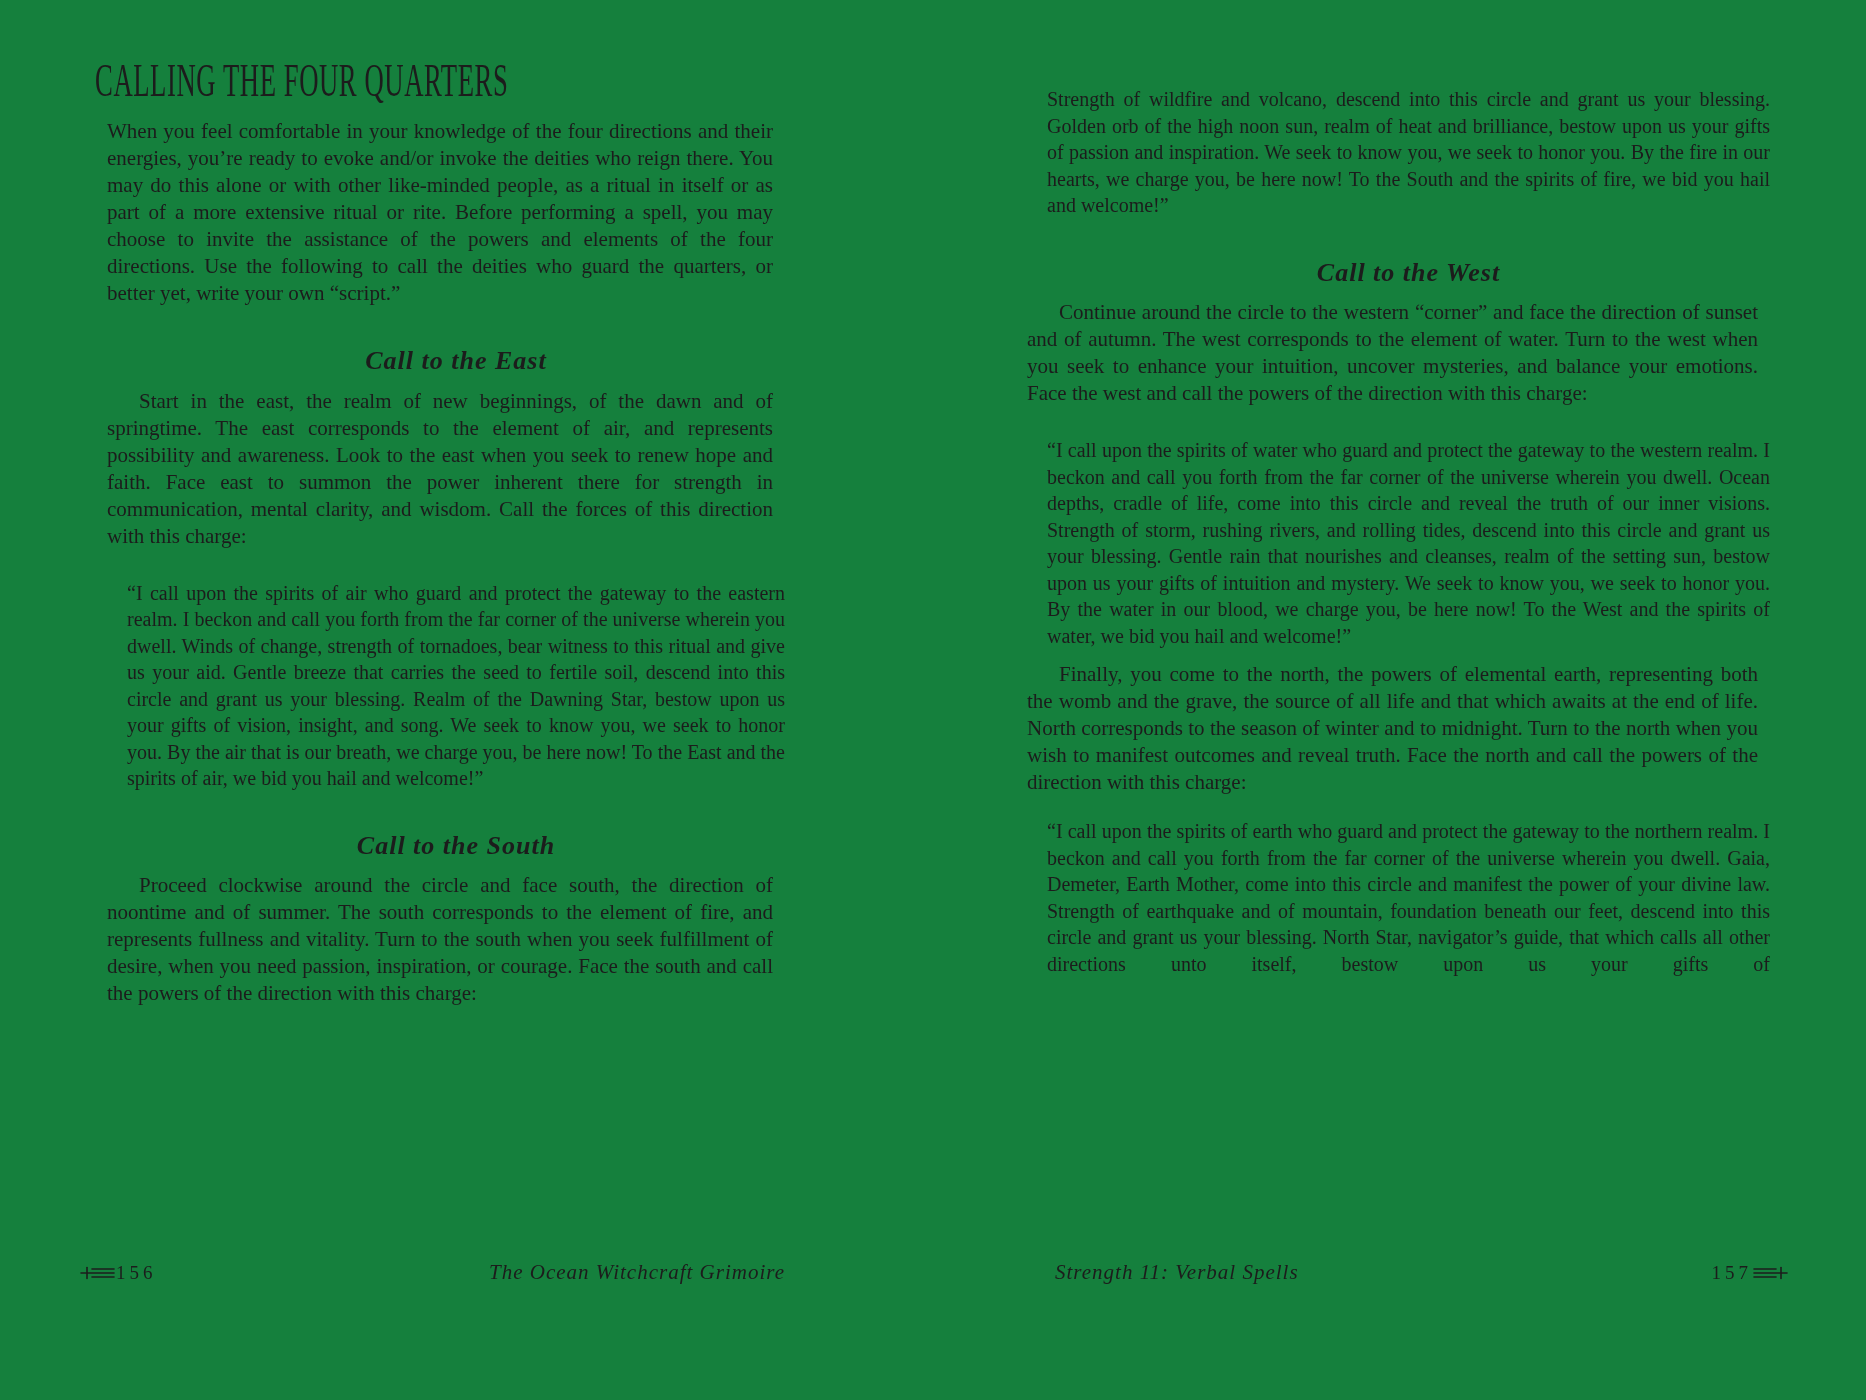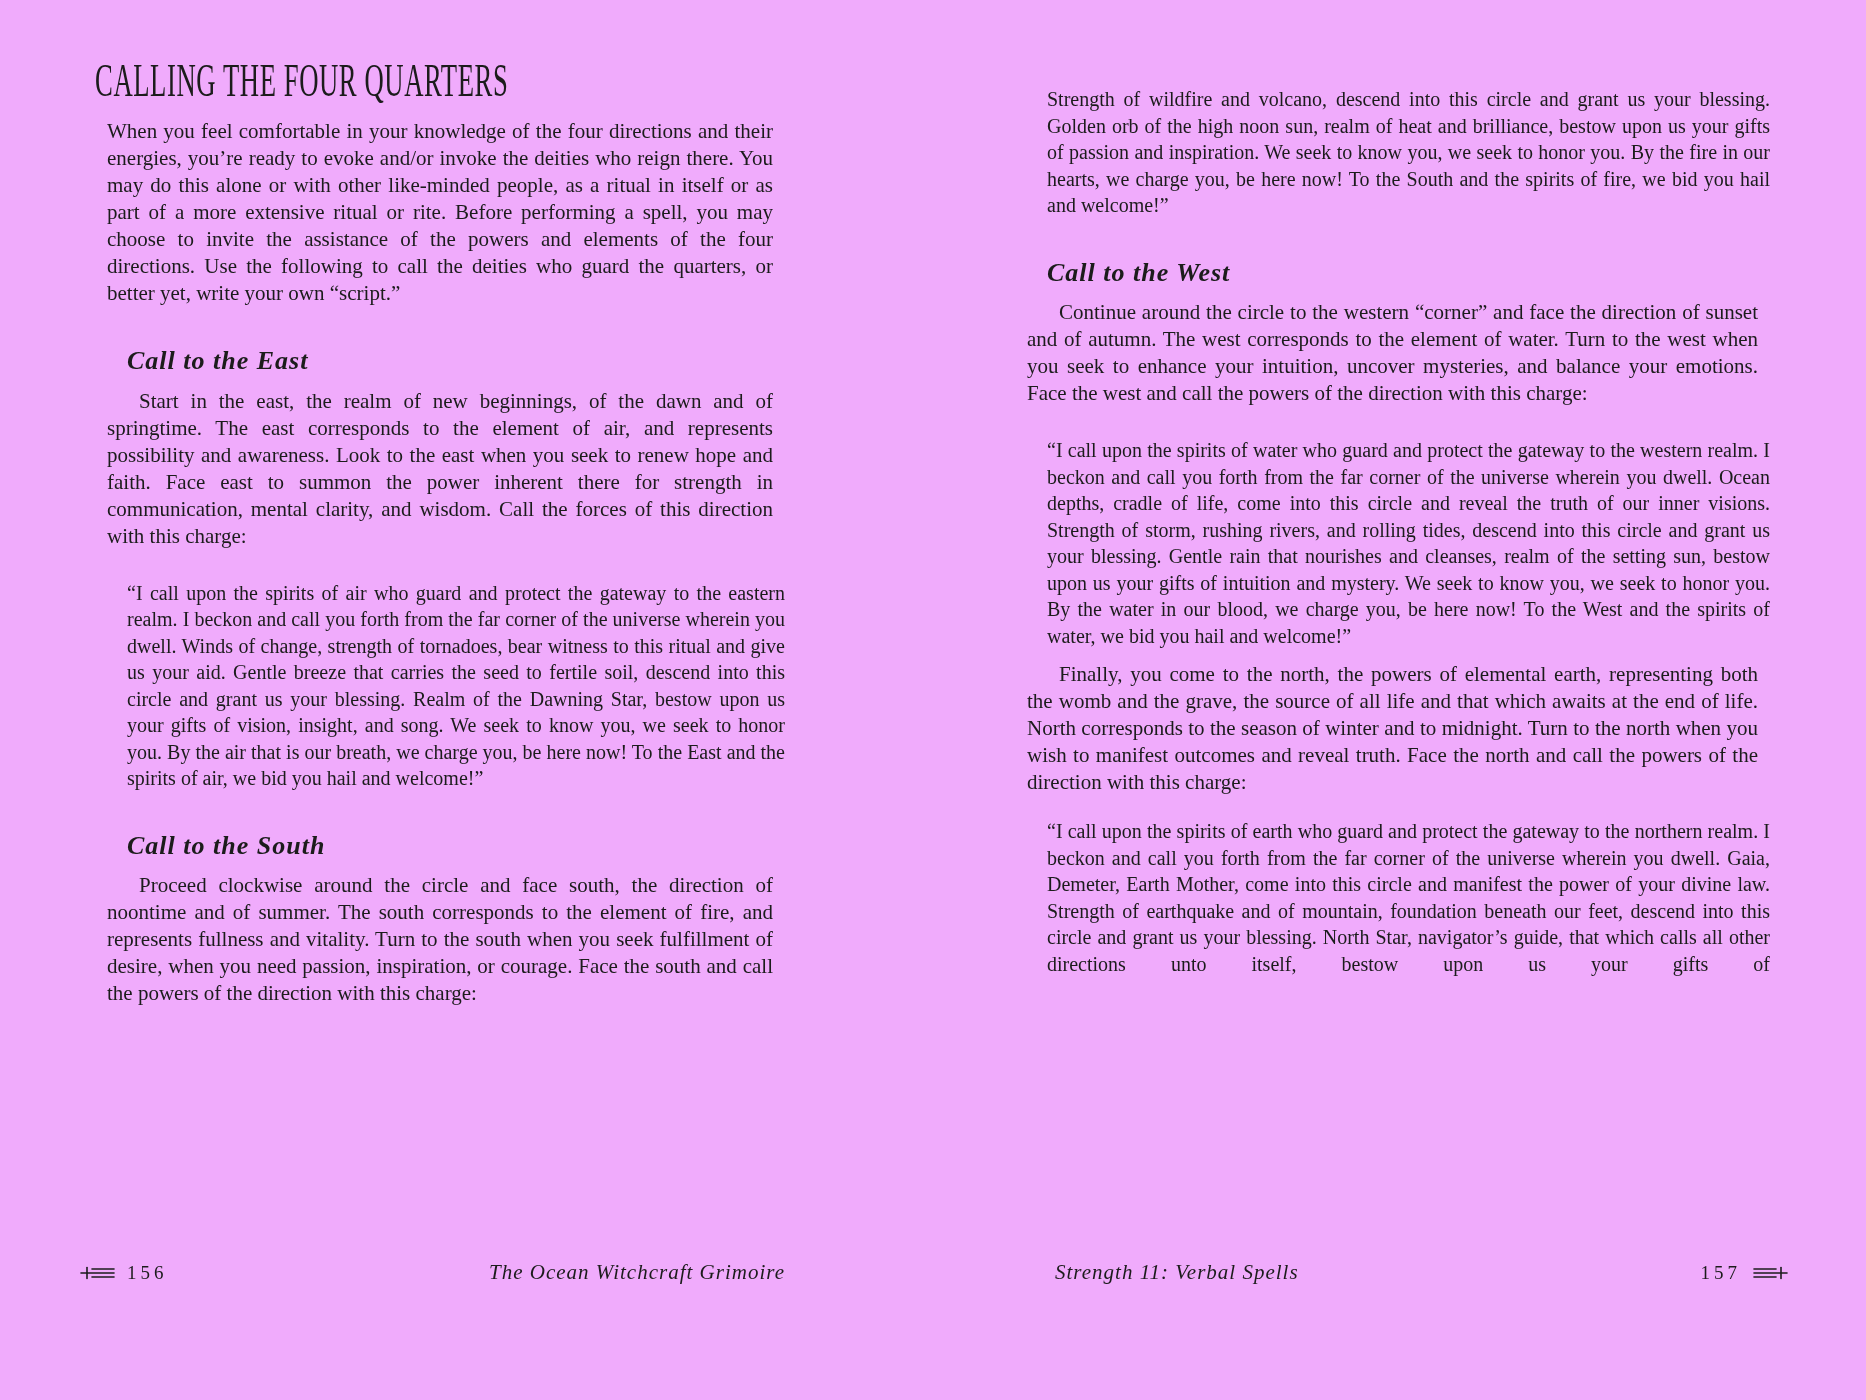--- a/index.html
+++ b/index.html
@@ -5,21 +5,21 @@
   html, body {
     margin: 0;
     padding: 0;
     background: #ffffff;
     width: 1866px;
     height: 1400px;
     overflow: hidden;
     font-family: "Liberation Serif", serif;
     color: #1c1c1c;
   }
-  .spread { position: relative; width: 1866px; height: 1400px; background: #f0abfc; }
+  .spread { position: relative; width: 1866px; height: 1400px; background: #15803d; }
 
   .page { position: absolute; }
   .page-left  { left: 95px;  top: 58px;  width: 690px; }
   .page-right { left: 1015px; top: 86px; width: 755px; }
 
   h1.chapter-head {
     margin: 0 0 14px 0;
     font-weight: 500;
     white-space: nowrap;
     line-height: 1;
@@ -40,35 +40,35 @@
   }
   p.body.first-indent { text-indent: 32px; }
 
   h2.subhead {
     margin: 40px 0 9px 32px;
     font-style: italic;
     font-weight: 600;
     font-size: 26px;
     letter-spacing: 1px;
     line-height: 1.1;
+    text-align: center;
   }
 
   .quote {
     margin: 30px 0 0 32px;
     font-size: 20px;
     line-height: 26.5px;
     text-align: justify;
   }
   .quote.justify-last { text-align-last: justify; margin-top: 22px; }
 
   .footer-item { position: absolute; }
   .folio {
     display: flex;
     align-items: center;
-    gap: 11px;
     font-size: 19px;
     letter-spacing: 4px;
   }
   .folio-left  { left: 80px;  top: 1262px; }
   .folio-right { right: 78px; top: 1262px; }
   .running-title {
     font-style: italic;
     font-size: 21px;
     letter-spacing: 1px;
     top: 1260px;

